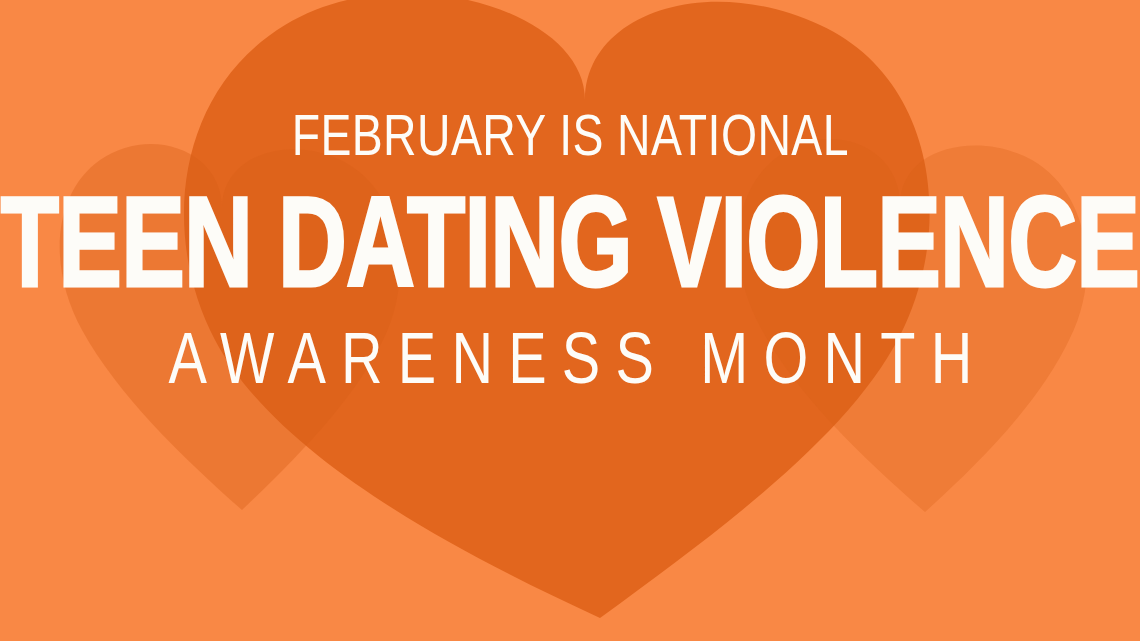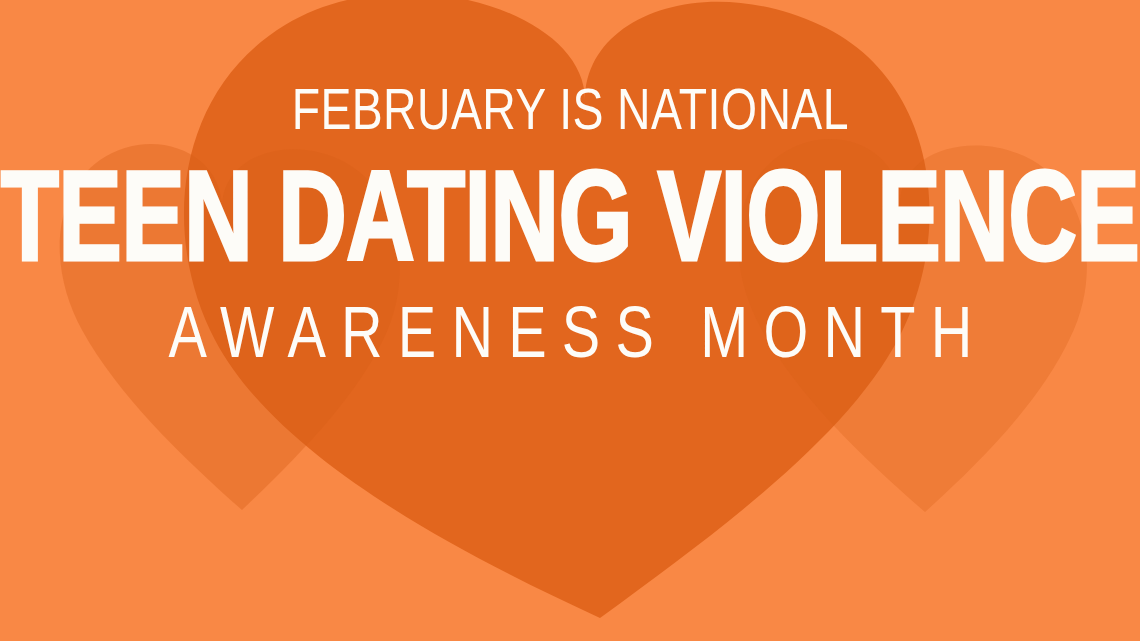--- a/index.html
+++ b/index.html
@@ -28,20 +28,21 @@
   }
   #text-stack {
     position: absolute;
     inset: 0;
     display: flex;
     flex-direction: column;
     align-items: center;
     justify-content: flex-start;
     padding-top: 80px;
     box-sizing: border-box;
+    margin-top: 26px;
   }
   .line {
     color: #fdfcf8;
     white-space: nowrap;
     line-height: 1;
     text-align: center;
   }
   #line-eyebrow {
     font-size: 58px;
     font-weight: 400;

